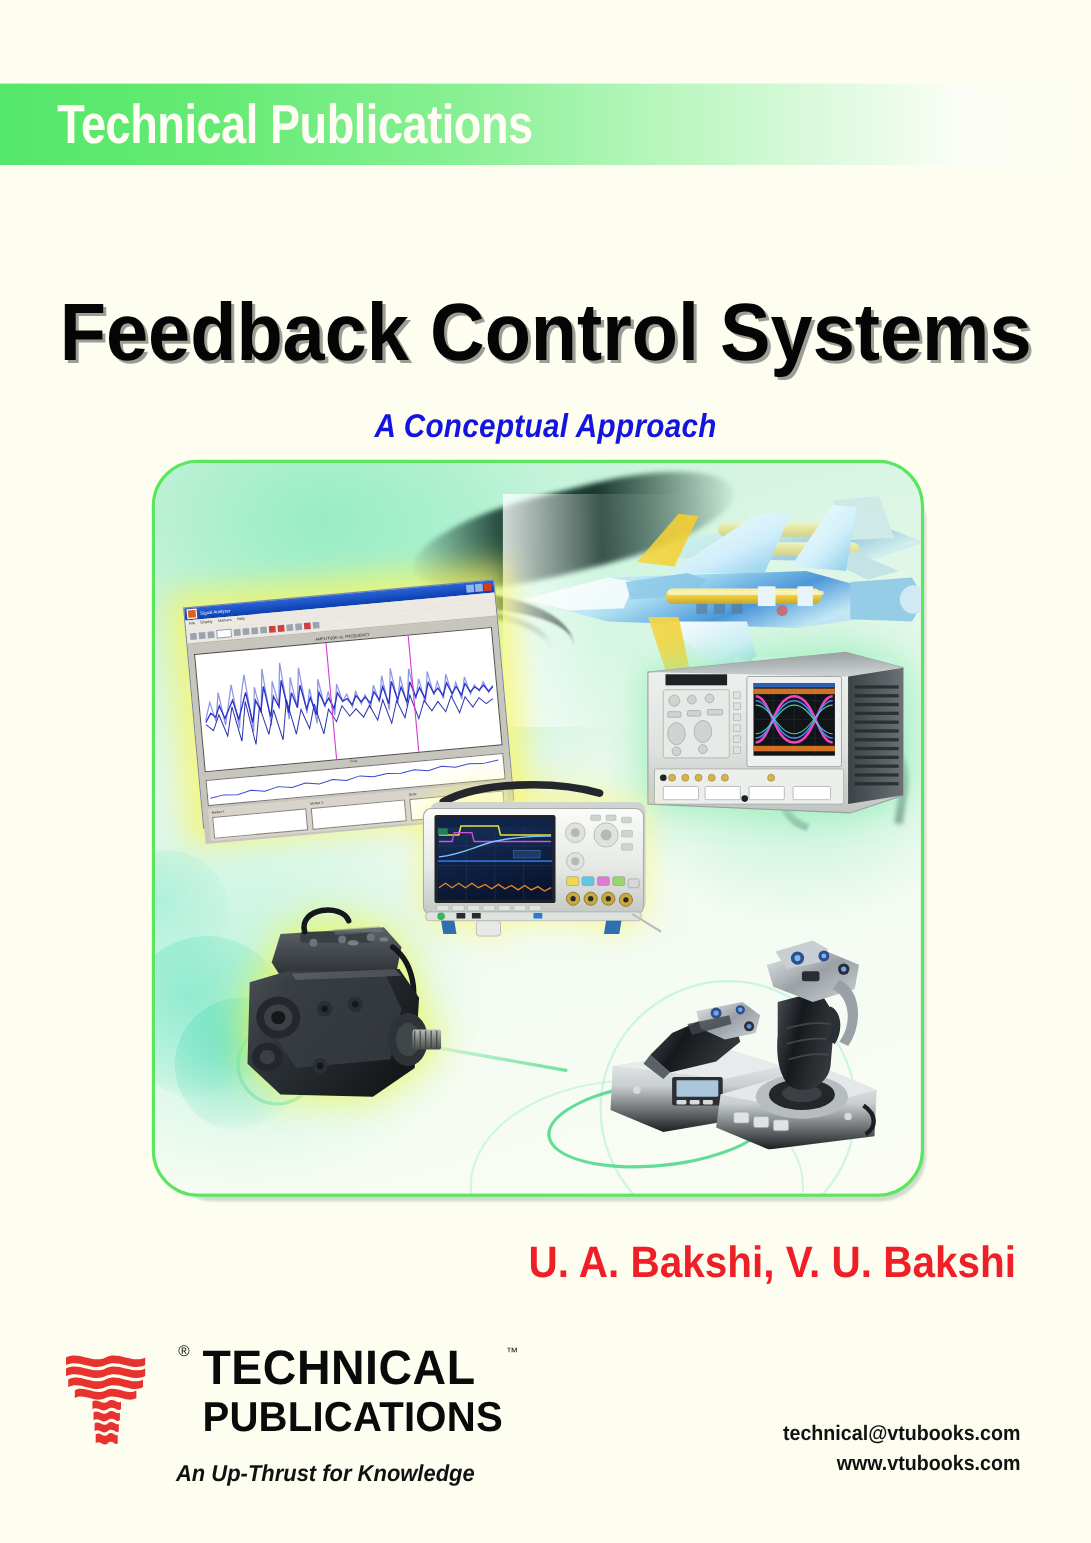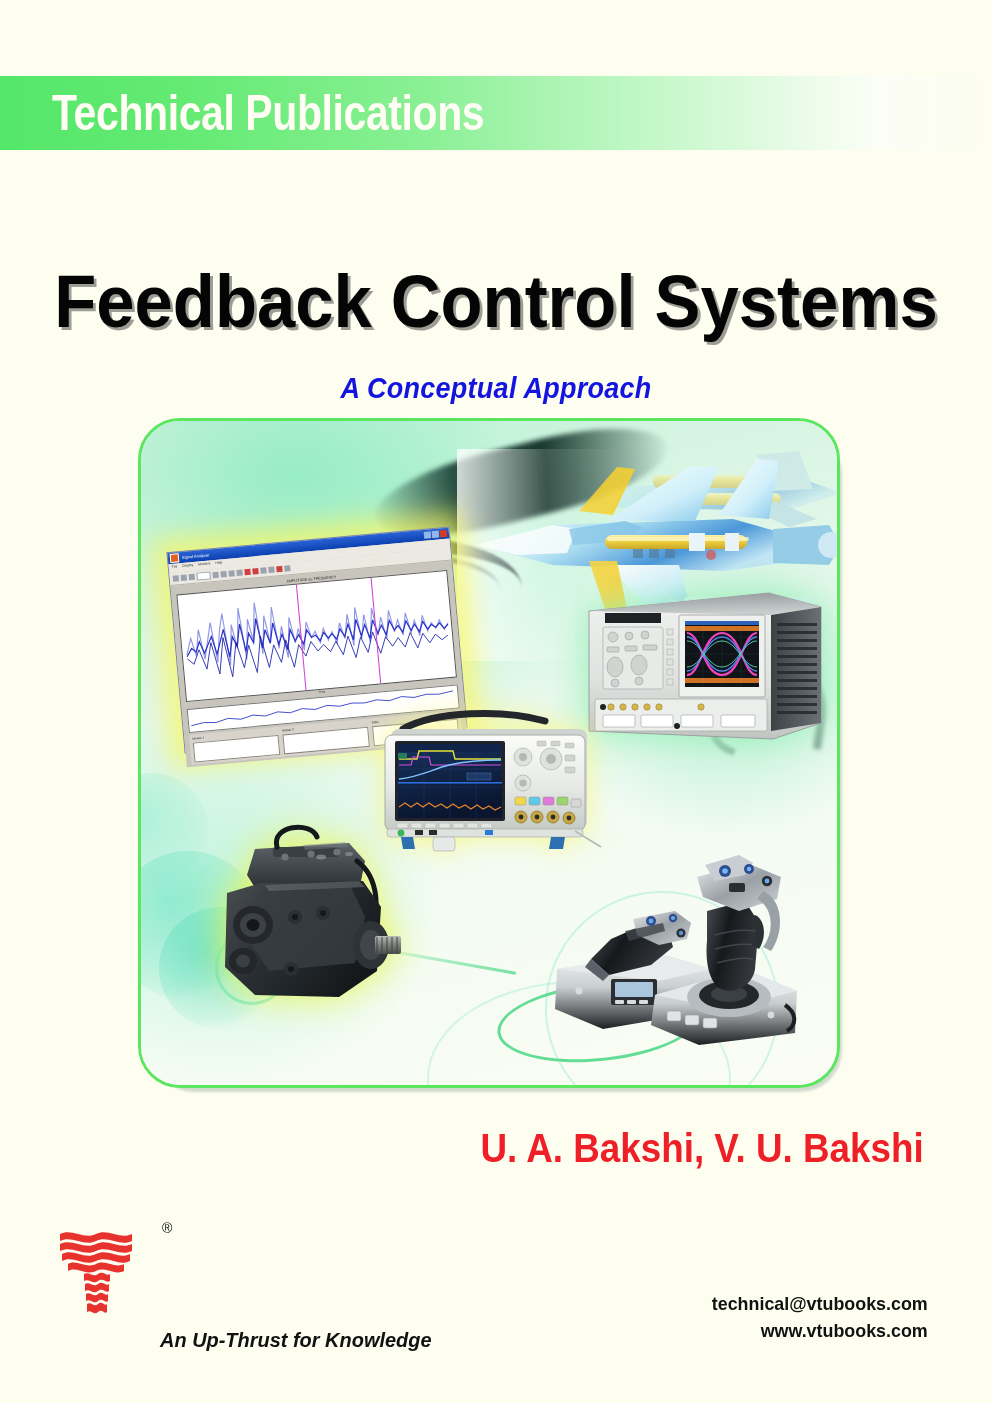--- a/index.html
+++ b/index.html
@@ -796,20 +796,25 @@
           <path d="M10 46 C19 41 28 51 38 46 C48 41 57 51 66 46 L66 53 C57 58 48 48 38 53 C28 58 19 48 10 53 Z"></path>
 
           <path d="M26 56 C31 53 35 60 40 56 C45 52 49 59 52 56 L52 63 C49 66 45 59 40 63 C35 67 31 60 26 63 Z"></path>
           <path d="M27 66 C32 63 35 70 40 66 C45 62 48 69 51 66 L51 73 C48 76 45 69 40 73 C35 77 32 70 27 73 Z"></path>
           <path d="M28 76 C32 73 36 80 40 76 C44 72 48 79 50 76 L50 83 C48 86 44 79 40 83 C36 87 32 80 28 83 Z"></path>
           <path d="M29 86 C33 83 36 90 40 86 C44 82 47 89 49 86 L49 94 C47 97 44 90 40 94 C36 98 33 91 29 94 Z"></path>
         </g>
       </svg>
     </div>
     <div id="logo-reg">®</div>
+    <div id="logo-text">
+      <div id="logo-l1">TECHNICAL</div>
+      <div id="logo-tm">™</div>
+      <div id="logo-l2">PUBLICATIONS</div>
+    </div>
     <div id="logo-tag">An Up-Thrust for Knowledge</div>
   </div>
 
   <div id="contact">
     <div>technical@vtubooks.com</div>
     <div>www.vtubooks.com</div>
   </div>
 
 </div>
 

